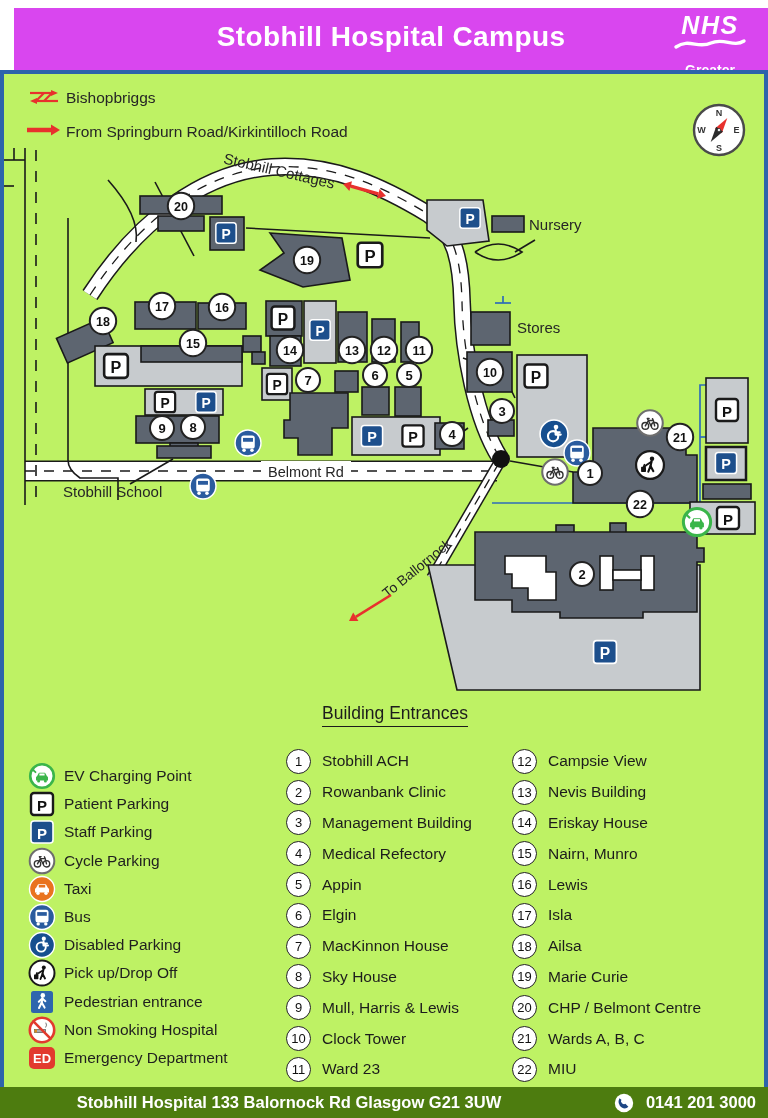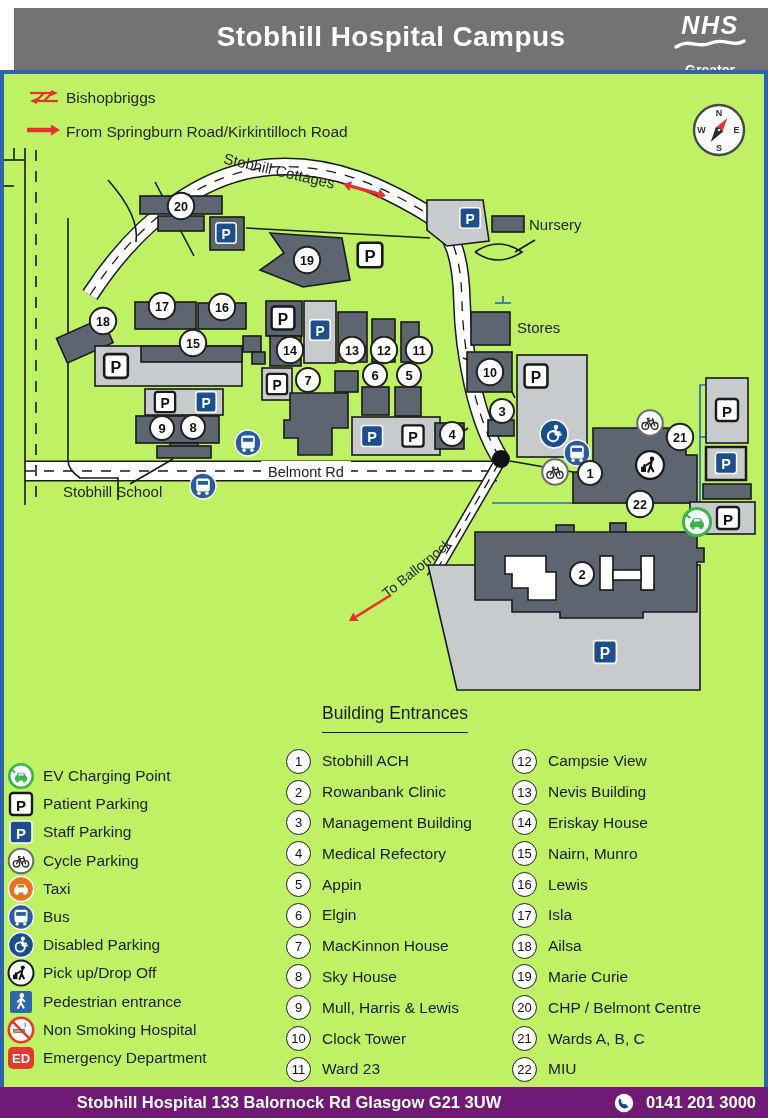--- a/index.html
+++ b/index.html
@@ -1,37 +1,37 @@
 <!DOCTYPE html>
 <html><head>
 <meta charset="utf-8">
 <style>
   html,body{margin:0;padding:0;background:#fff;font-family:"Liberation Sans",sans-serif;}
   .page{position:relative;width:768px;height:1118px;overflow:hidden;background:#fff;}
-  .header{position:absolute;left:14px;top:8px;right:0;height:72px;background:#737373;}
+  .header{position:absolute;left:14px;top:8px;right:0;height:72px;background:#d946ef;}
   .page-title{position:absolute;left:0;width:100%;top:13px;text-align:center;font-size:28px;font-weight:bold;color:#fff;letter-spacing:.4px;}
   .nhs{position:absolute;right:12px;top:6px;width:92px;text-align:center;color:#fff;}
   .nhs-word{font-size:25px;font-weight:bold;font-style:italic;letter-spacing:1.5px;line-height:23px;}
   .nhs-wave{display:block;margin:0 auto;}
   .nhs-org{font-size:14px;font-weight:bold;line-height:10.5px;margin-top:15px;}
   .frame{position:absolute;left:0;right:0;top:70px;bottom:31px;border:4px solid #2d64ab;border-bottom:none;background:#bef264;}
   #map{position:absolute;left:0;top:0;}
   #map text{font-family:"Liberation Sans",sans-serif;}
-  .legend{position:absolute;left:2px;top:688px;}
+  .legend{position:absolute;left:23px;top:688px;}
   .leg-row{display:flex;align-items:center;height:28.2px;gap:7px;}
   .leg-ico{flex:none;width:30px;height:30px;}
   .leg-label{font-size:15.5px;color:#1f1f1f;white-space:nowrap;}
-  .ent-title{position:absolute;left:318px;top:629px;font-size:17.5px;color:#1c1c1c;padding-bottom:8px;border-bottom:1.6px solid #1c1c1c;}
+  .ent-title{position:absolute;left:318px;top:629px;font-size:17.5px;color:#1c1c1c;padding-bottom:2px;border-bottom:1.6px solid #1c1c1c;}
   .ent-col{position:absolute;top:672px;}
   #col-left{left:282px;}
   #col-right{left:508px;}
   .ent-row{display:flex;align-items:center;height:30.8px;gap:11px;}
   .ent-num{flex:none;width:25px;height:25px;box-sizing:border-box;border:1.7px solid #222;border-radius:50%;display:flex;align-items:center;justify-content:center;font-size:13px;color:#111;background:#fff;}
   .ent-label{font-size:15.5px;color:#1c1c1c;white-space:nowrap;}
-  .footer{position:absolute;left:0;bottom:0;width:100%;height:31px;background:#701a75;color:#fff;}
+  .footer{position:absolute;left:0;bottom:0;width:100%;height:31px;background:#4d7c0f;color:#fff;}
   .addr{position:absolute;left:0;right:190px;top:0;height:31px;display:flex;align-items:center;justify-content:center;font-weight:bold;font-size:16.5px;}
   .phone{position:absolute;right:12px;top:0;height:31px;display:flex;align-items:center;gap:12px;font-weight:bold;font-size:16.5px;}
 </style>
 </head>
 <body>
 
 <div class="page">
 
   <div class="header">
     <div class="page-title">Stobhill Hospital Campus</div>

